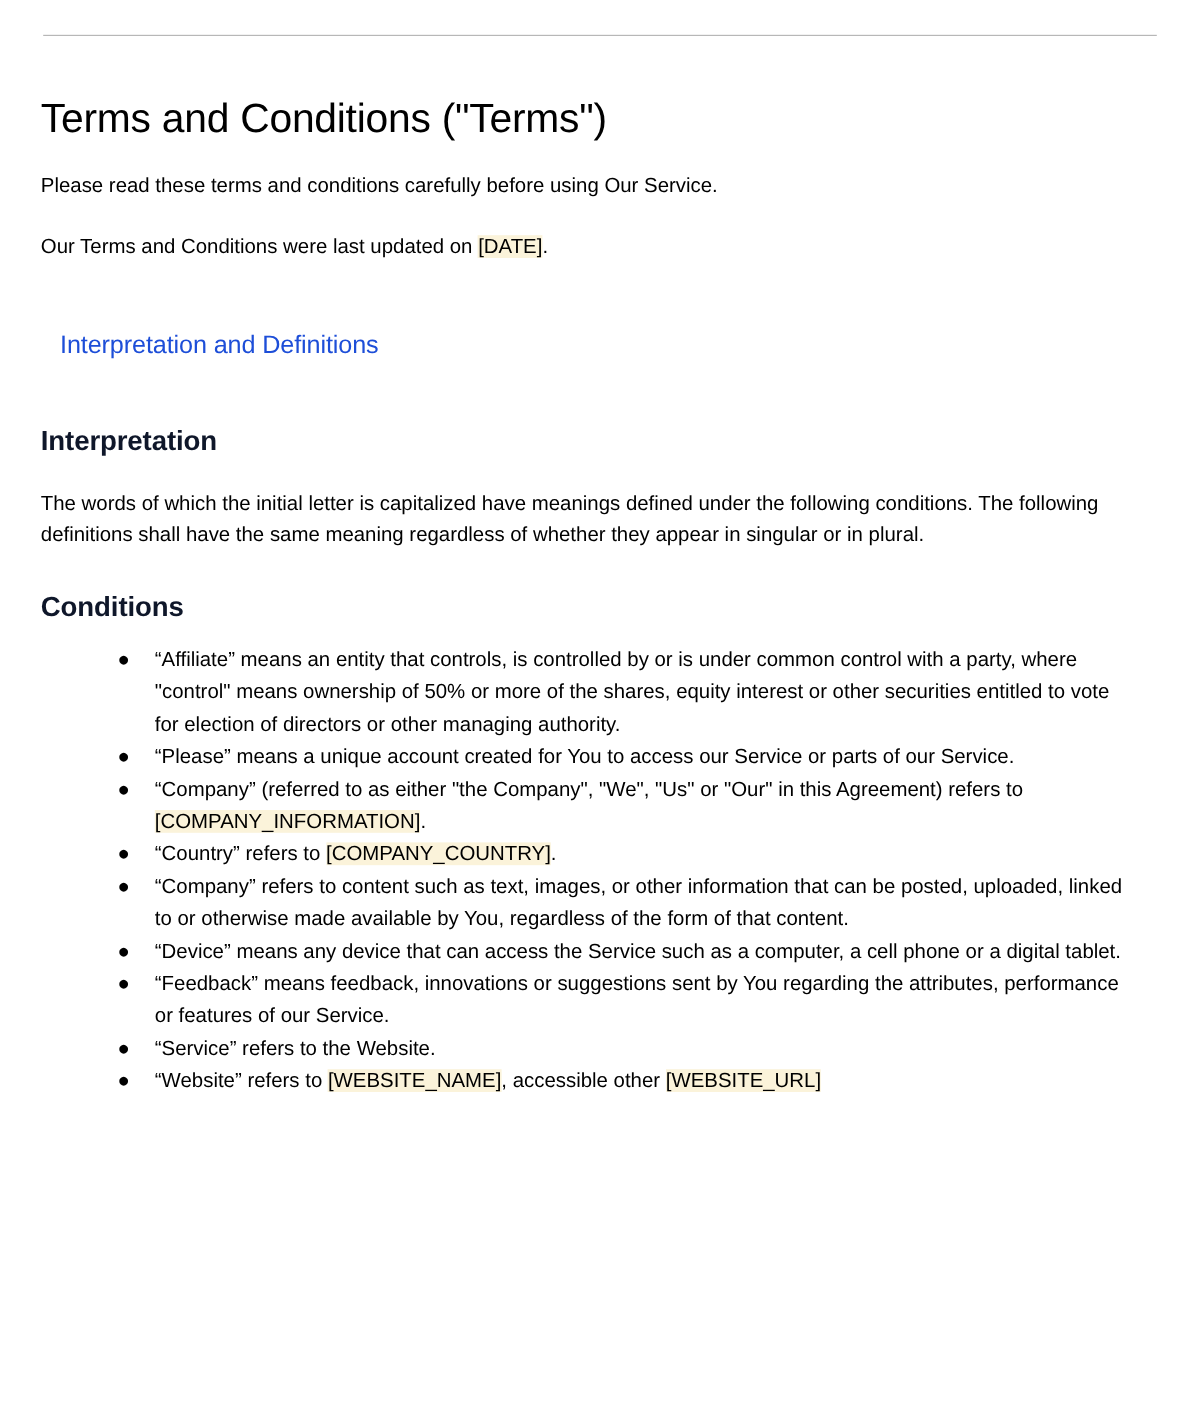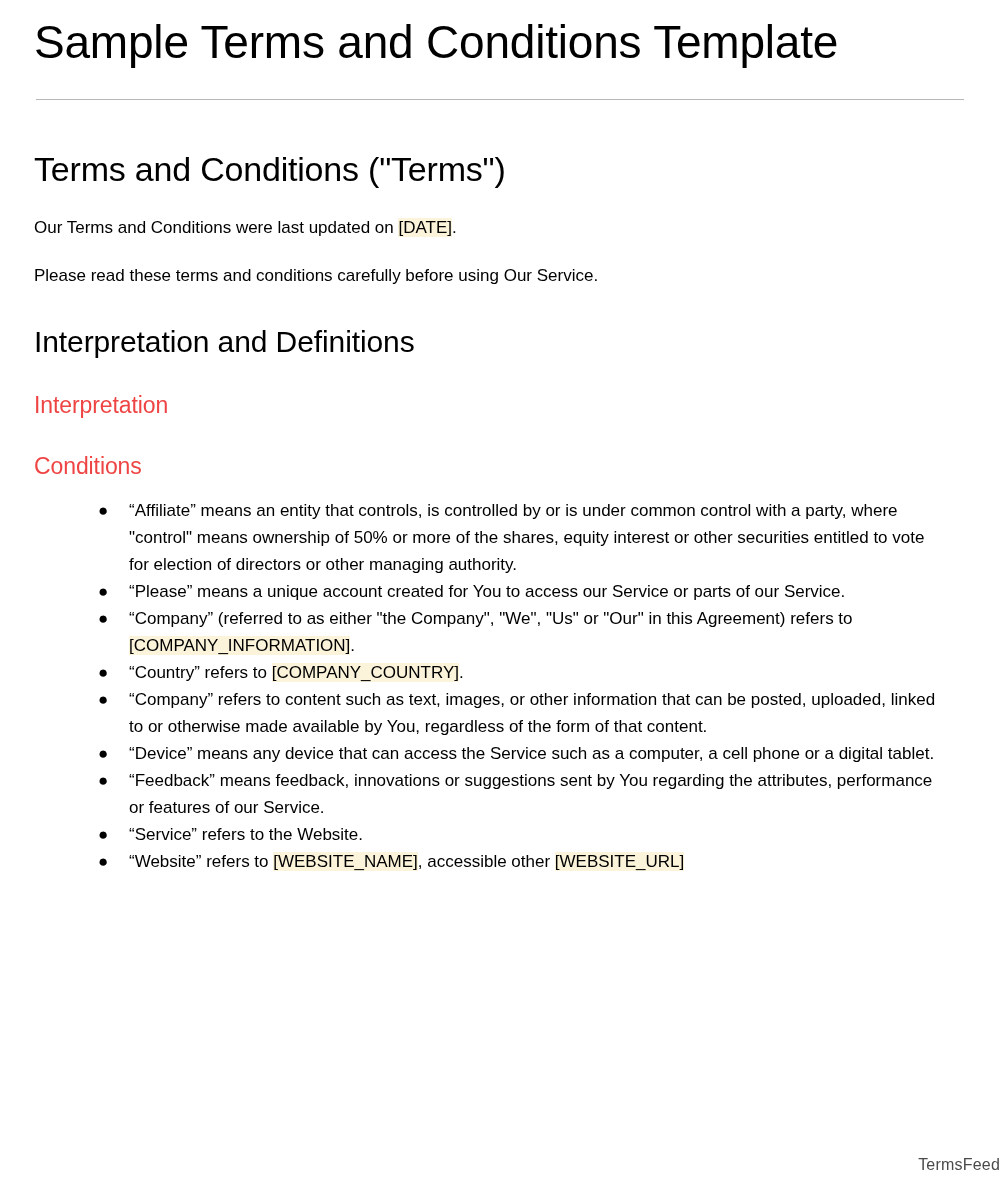--- a/index.html
+++ b/index.html
@@ -43,34 +43,34 @@
     font-size: 34px;
     font-weight: 400;
     line-height: 42px;
     color: #000000;
     margin: 0;
     padding-top: 48px;
     padding-left: 2px;
     letter-spacing: -0.2px;
   }
   .h3 {
-    font-size: 30px;
+    font-size: 21px;
     font-weight: 400;
     line-height: 34px;
-    color: #000000;
-    margin: 0;
+    color: #1d4ed8;
+    margin: 16px;
     padding-top: 36px;
     padding-left: 2px;
     letter-spacing: -0.1px;
   }
   .h4 {
     font-size: 23px;
-    font-weight: 400;
+    font-weight: 700;
     line-height: 30px;
-    color: #ef4444;
+    color: #0f172a;
     margin: 0;
     padding-top: 31px;
     padding-left: 2px;
     letter-spacing: -0.1px;
   }
   p.body {
     font-size: 17px;
     font-weight: 400;
     line-height: 26px;
     color: #000000;
@@ -119,34 +119,34 @@
     line-height: 20px;
     color: #4a4a4a;
     letter-spacing: 0.2px;
   }
 </style>
 </head>
 <body>
 
 <div class="page">
 
-  <h1 class="doc-title">Sample Terms and Conditions Template</h1>
 
   <hr class="title-rule">
 
   <h2 class="h2">Terms and Conditions ("Terms")</h2>
 
+  <p class="body tight">Please read these terms and conditions carefully before using Our Service.</p>
+
   <p class="body"><span>Our Terms and Conditions were last updated on </span><span class="hl">[DATE]</span><span>.</span></p>
-
-  <p class="body tight">Please read these terms and conditions carefully before using Our Service.</p>
 
   <h3 class="h3">Interpretation and Definitions</h3>
 
   <h4 class="h4">Interpretation</h4>
 
+  <p class="body">The words of which the initial letter is capitalized have meanings defined under the following conditions. The following definitions shall have the same meaning regardless of whether they appear in singular or in plural.</p>
 
   <h4 class="h4">Conditions</h4>
 
 
   <ul class="defs" id="definitions-list">
       <li><span class="bullet">●</span><span>“</span><span class="term">Affiliate</span><span>”</span><span> means an entity that controls, is controlled by or is under common control with a party, where "control" means ownership of 50% or more of the shares, equity interest or other securities entitled to vote for election of directors or other managing authority.</span></li>
       <li><span class="bullet">●</span><span>“</span><span class="term">Please</span><span>”</span><span> means a unique account created for You to access our Service or parts of our Service.</span></li>
       <li><span class="bullet">●</span><span>“</span><span class="term">Company</span><span>”</span><span> (referred to as either "the Company", "We", "Us" or "Our" in this Agreement) refers to </span><span class="hl">[COMPANY_INFORMATION]</span><span>.</span></li>
       <li><span class="bullet">●</span><span>“</span><span class="term">Country</span><span>”</span><span> refers to </span><span class="hl">[COMPANY_COUNTRY]</span><span>.</span></li>
       <li><span class="bullet">●</span><span>“</span><span class="term">Company</span><span>”</span><span> refers to content such as text, images, or other information that can be posted, uploaded, linked to or otherwise made available by You, regardless of the form of that content.</span></li>

